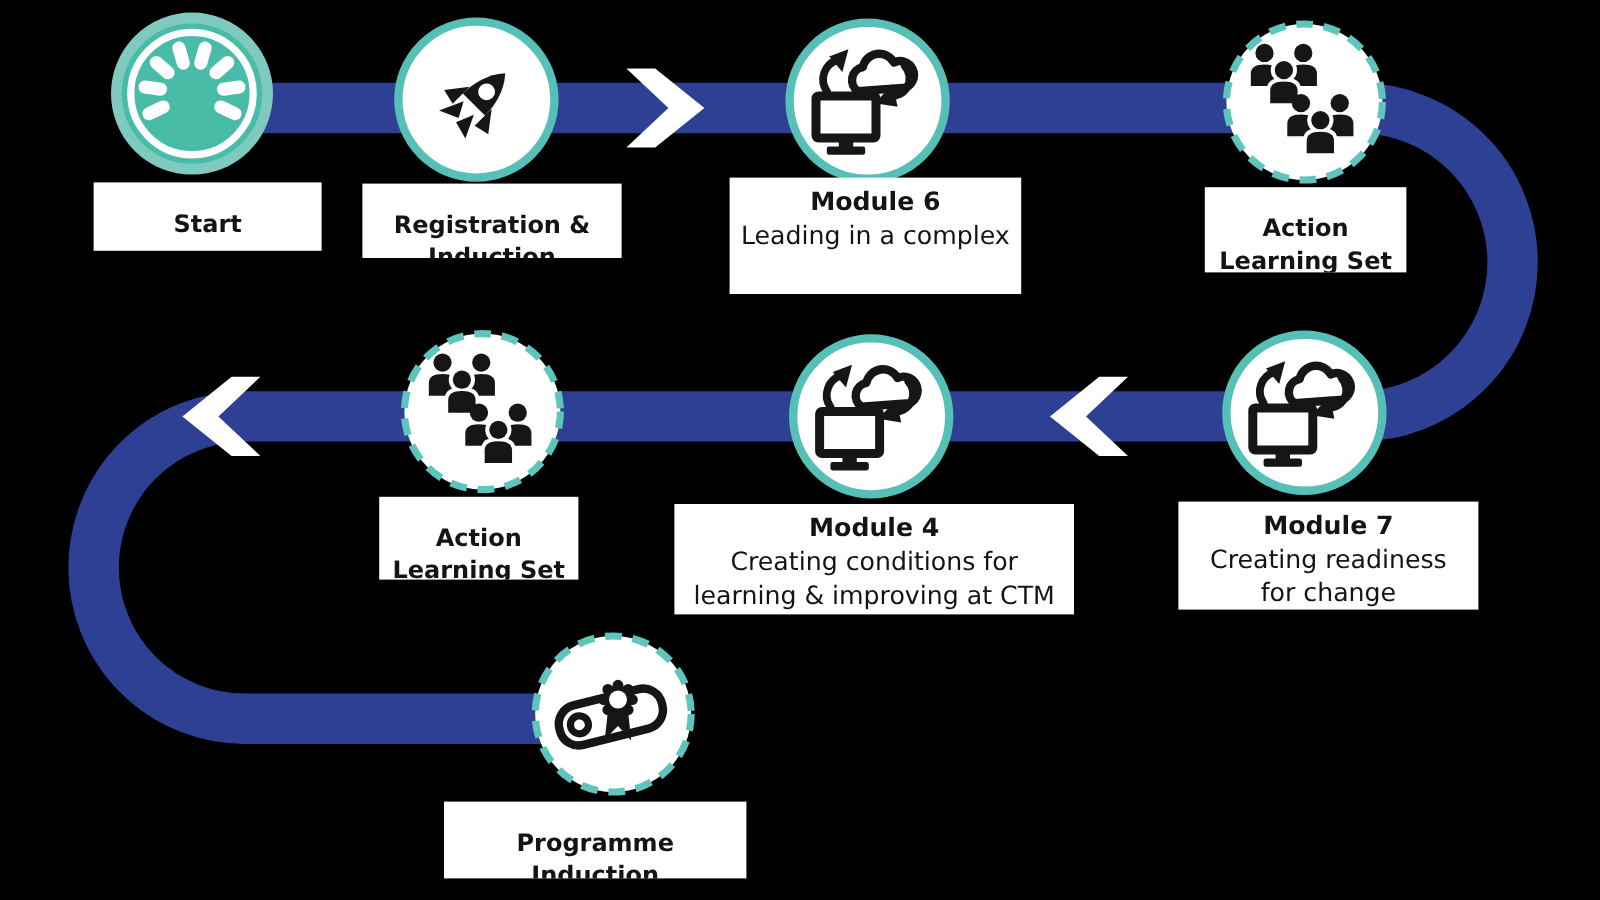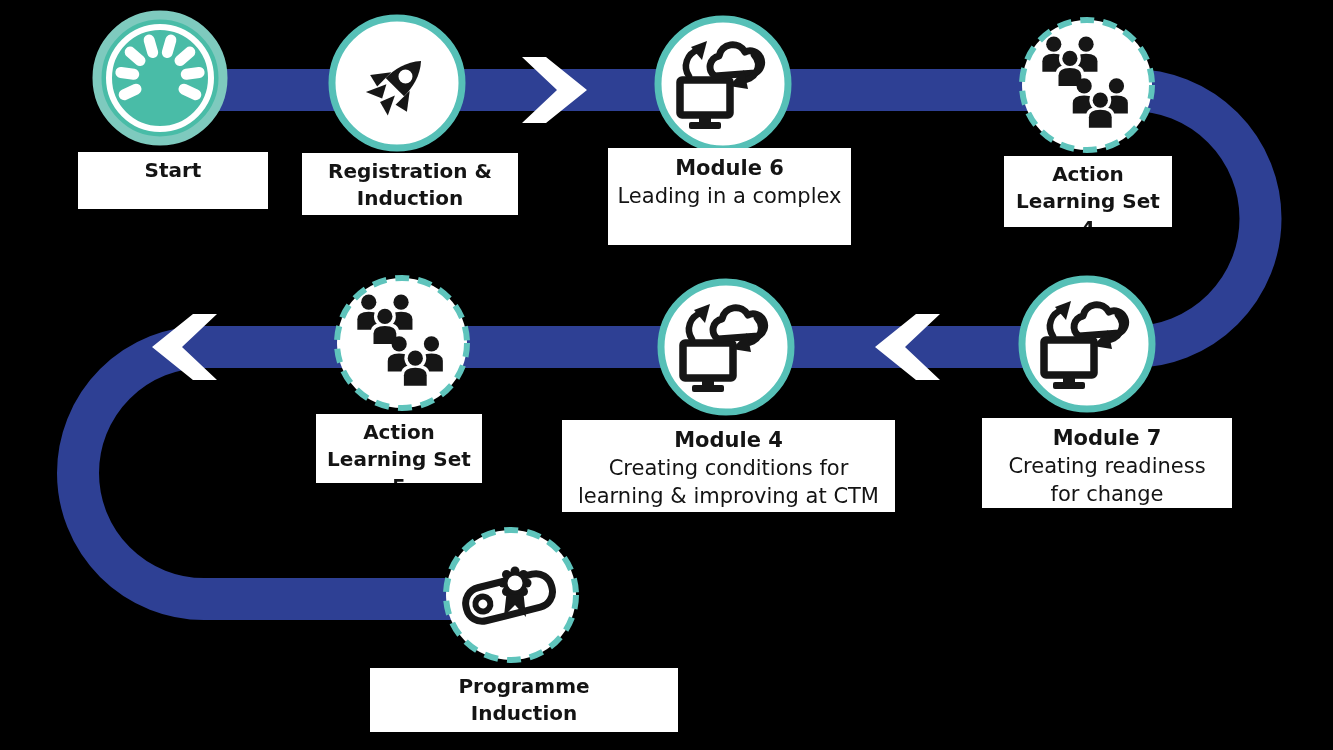--- a/index.html
+++ b/index.html
@@ -19,21 +19,21 @@
   .start-inner{fill:none;stroke:#ffffff;stroke-width:6;}
   .gauge-dash{fill:#ffffff;}
   .ik{fill:var(--icon-black,#161616);}
   .iw{fill:#ffffff;}
   .is{fill:none;stroke:var(--icon-black,#161616);stroke-width:7;stroke-linecap:round;stroke-linejoin:round;}
   .label{
     position:absolute;background:var(--label-bg,#ffffff);color:var(--label-text,#141414);
     text-align:center;overflow:hidden;box-sizing:border-box;
     font-size:21px;line-height:28px;padding-top:6px;
   }
-  .label.sm{font-size:20px;line-height:27px;padding-top:5px;}
+  .label.sm{font-size:20px;line-height:27px;padding-top:21px;}
   .label .t{font-weight:700;}
   .label .s{font-weight:400;text-align:center;}
 </style>
 </head>
 <body>
 
 <div id="stage">
 
   <svg width="0" height="0" style="position:absolute" aria-hidden="true">
     <defs>
@@ -203,18 +203,18 @@
     <div class="s">Creating conditions for</div>
     <div class="s">learning &amp; improving at CTM</div>
   </div>
 
   <div class="label sm" style="left:316px;top:414px;width:166px;height:69px">
     <div class="t">Action</div>
     <div class="t">Learning Set</div>
     <div class="t">5</div>
   </div>
 
-  <div class="label sm" style="left:370px;top:668px;width:308px;height:64px">
+  <div class="label sm" style="left:370px;top:668px;width:252px;height:64px">
     <div class="t">Programme</div>
     <div class="t">Induction</div>
   </div>
 
 </div>
 
 </body></html>

